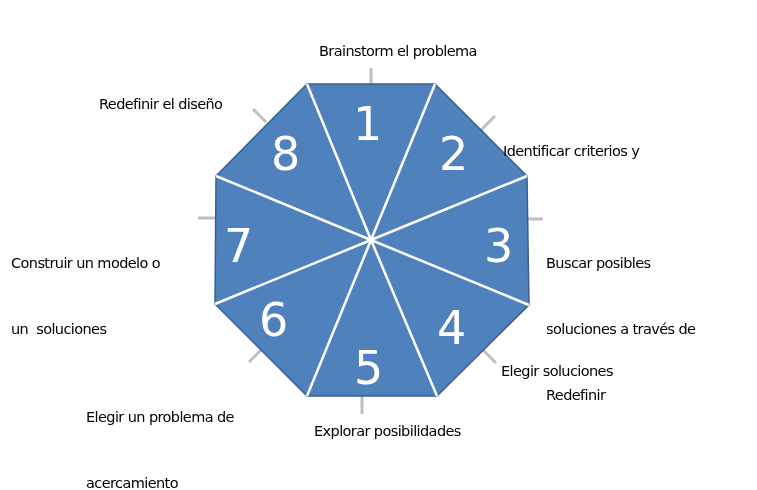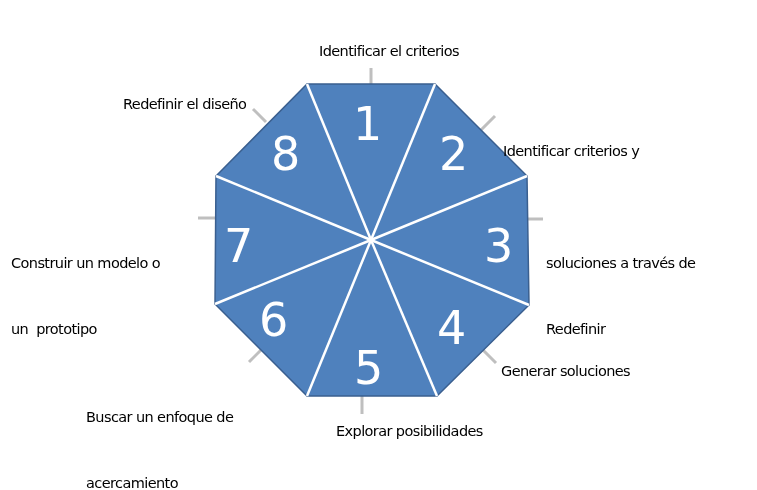--- a/index.html
+++ b/index.html
@@ -42,31 +42,32 @@
   <text class="num" x="353" y="140">1</text>
   <text class="num" x="439" y="170">2</text>
   <text class="num" x="484" y="262">3</text>
   <text class="num" x="437" y="344">4</text>
   <text class="num" x="354" y="384">5</text>
   <text class="num" x="259" y="336">6</text>
   <text class="num" x="224" y="262">7</text>
   <text class="num" x="271" y="170">8</text>
 </svg>
 
-<div class="label" style="left:319px;top:40px;">Identificar el criterios</div>
+<div class="label" style="left:319px;top:40px;">Brainstorm el problema</div>
 <div class="label" style="left:503px;top:96px;text-align:right;">
   <div>Identificar criterios y</div>
 </div>
 <div class="label" style="left:546px;top:208px;">
+  <div>Buscar posibles</div>
   <div>soluciones a través de</div>
   <div>Redefinir</div>
 </div>
-<div class="label" style="left:501px;top:360px;">Generar soluciones</div>
-<div class="label" style="left:336px;top:420px;">Explorar posibilidades</div>
+<div class="label" style="left:501px;top:360px;">Elegir soluciones</div>
+<div class="label" style="left:314px;top:420px;">Explorar posibilidades</div>
 <div class="label" style="left:86px;top:362px;">
-  <div>Buscar un enfoque de</div>
+  <div>Elegir un problema de</div>
   <div>acercamiento</div>
 </div>
 <div class="label" style="left:11px;top:208px;">
   <div>Construir un modelo o</div>
-  <div>un  prototipo</div>
+  <div>un  soluciones</div>
 </div>
-<div class="label" style="left:99px;top:93px;margin-left:24px;">Redefinir el diseño</div>
+<div class="label" style="left:99px;top:93px;">Redefinir el diseño</div>
 
 </body></html>

